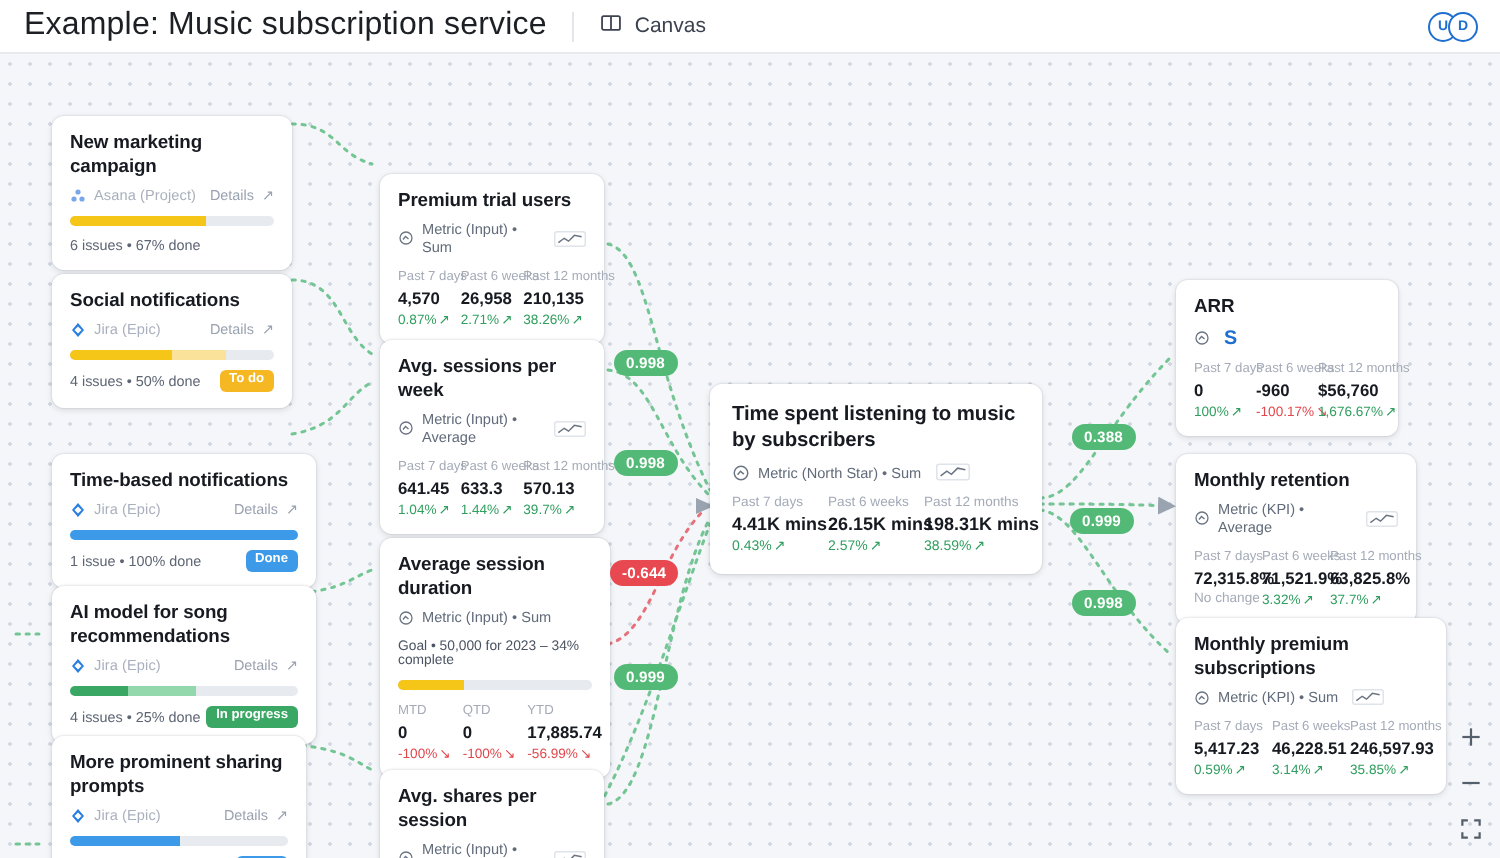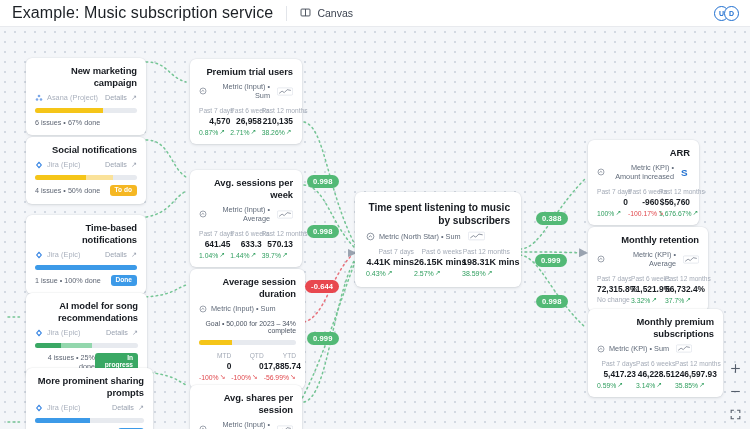--- a/index.html
+++ b/index.html
@@ -39,21 +39,21 @@
     background-image: radial-gradient(#d3d9e2 0.9px, transparent 0.9px);
     background-size: 10px 10px;
     overflow: hidden;
   }
   svg.links { position: absolute; left: 0; top: 0; width: 750px; height: 402px; }
 
   
   .card {
     position: absolute; background: #fff; border-radius: 6px;
     box-shadow: 0 1px 3px rgba(20,30,50,.13), 0 0 0 0.6px rgba(20,30,50,.05);
-    padding: 7px 9px 8px 9px; z-index: 10; text-align: right;
+    padding: 7px 9px 8px 9px; z-index: 10;
   }
   .card-title {
     font-size: 9.4px; font-weight: bold; color: #171b21; line-height: 12px;
     letter-spacing: -.05px;
   }
   .card-sub-row {
     display: flex; align-items: center; margin-top: 4px; gap: 4px;
   }
   .src-icon { flex: 0 0 auto; display: inline-flex; }
   .src-label { font-size: 7.3px; color: #a9b0bd; letter-spacing: .05px; }
@@ -212,21 +212,21 @@
       <div class="pbar">
         <i style="width:50%;background:#f5c518"></i>
           <i style="width:26%;background:#fae29a"></i>
       </div>
       <div class="pfoot">
         <span class="pfoot-txt">4 issues  •  50% done</span>
         <span class="pill" style="background:#f5b722">To do</span>
       </div>
     </div>
 
-    <div class="card" style="left:26px; top:188px; width:120px;">
+    <div class="card" style="left:26px; top:200px; width:132px;">
       <div class="card-title">Time-based notifications</div>
       <div class="card-sub-row">
         <span class="src-icon">
           <svg width="8" height="8" viewBox="0 0 16 16">
               <path d="M8 1 L14 8 L8 15 L2 8 Z" fill="#2a7de1"></path>
               <path d="M8 4.5 L11.5 8 L8 11.5 L4.5 8 Z" fill="#ffffff"></path>
             </svg>
         </span>
         <span class="src-label">Jira (Epic)</span>
         <span class="details">
@@ -236,21 +236,21 @@
       </div>
       <div class="pbar">
         <i style="width:100%;background:#3c9ae8"></i>
       </div>
       <div class="pfoot">
         <span class="pfoot-txt">1 issue  •  100% done</span>
         <span class="pill" style="background:#3c9ae8">Done</span>
       </div>
     </div>
 
-    <div class="card" style="left:26px; top:266px; width:121px;">
+    <div class="card" style="left:26px; top:266px; width:132px;">
       <div class="card-title">AI model for song recommendations</div>
       <div class="card-sub-row">
         <span class="src-icon">
           <svg width="8" height="8" viewBox="0 0 16 16">
               <path d="M8 1 L14 8 L8 15 L2 8 Z" fill="#2a7de1"></path>
               <path d="M8 4.5 L11.5 8 L8 11.5 L4.5 8 Z" fill="#ffffff"></path>
             </svg>
         </span>
         <span class="src-label">Jira (Epic)</span>
         <span class="details">
@@ -285,21 +285,21 @@
       </div>
       <div class="pbar">
         <i style="width:50%;background:#3c9ae8"></i>
       </div>
       <div class="pfoot">
         <span class="pfoot-txt">4 issues  •  50% done</span>
         <span class="pill" style="background:#3c9ae8">Done</span>
       </div>
     </div>
 
-    <div class="card" style="left:190px; top:32px; width:112px;">
+    <div class="card" style="left:190px; top:60px; width:112px;">
       <div class="card-title">Premium trial users</div>
       <div class="card-sub-row">
         <span class="src-icon">
           <svg width="8" height="8" viewBox="0 0 16 16" fill="none" stroke="#6b7483" stroke-width="1.3">
               <circle cx="8" cy="8" r="6"></circle>
               <path d="M5 9.5 L7.5 6.5 L10.5 9"></path>
             </svg>
         </span>
         <span class="metric-type">Metric (Input)  •  Sum</span>
         <span class="spark">
@@ -492,21 +492,20 @@
 
     <div class="card" style="left:588px; top:113px; width:111px;">
       <div class="card-title">ARR</div>
       <div class="card-sub-row">
         <span class="src-icon">
           <svg width="8" height="8" viewBox="0 0 16 16" fill="none" stroke="#6b7483" stroke-width="1.3">
               <circle cx="8" cy="8" r="6"></circle>
               <path d="M5 9.5 L7.5 6.5 L10.5 9"></path>
             </svg>
         </span>
-        <span class="metric-type">Metric (KPI)  •  Amount increased</span>
         <span class="spark">
           <svg width="9" height="11" viewBox="0 0 10 12">
               <text x="0" y="10" font-family="Liberation Sans" font-size="11" font-weight="bold" fill="#1f6fd0">S</text>
             </svg>
         </span>
       </div>
       <div class="mgrid">
         <div class="mcol">
           <div class="mlabel">Past 7 days</div>
           <div class="mval">0</div>
@@ -562,21 +561,21 @@
         <div class="mcol">
           <div class="mlabel">Past 6 weeks</div>
           <div class="mval">71,521.9%</div>
           <div class="mdelta up">
               <span>3.32%</span>
               <span>↗</span>
             </div>
         </div>
         <div class="mcol">
           <div class="mlabel">Past 12 months</div>
-          <div class="mval">56,732.4%</div>
+          <div class="mval">63,825.8%</div>
           <div class="mdelta up">
               <span>37.7%</span>
               <span>↗</span>
             </div>
         </div>
       </div>
     </div>
 
     <div class="card" style="left:588px; top:282px; width:135px;">
       <div class="card-title">Monthly premium subscriptions</div>

